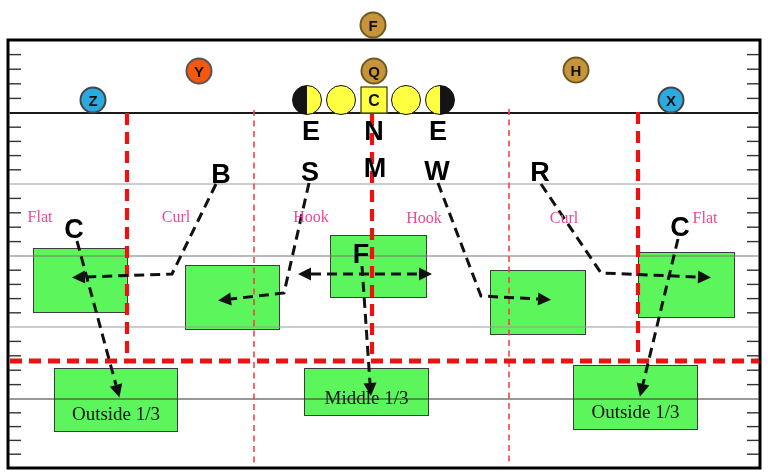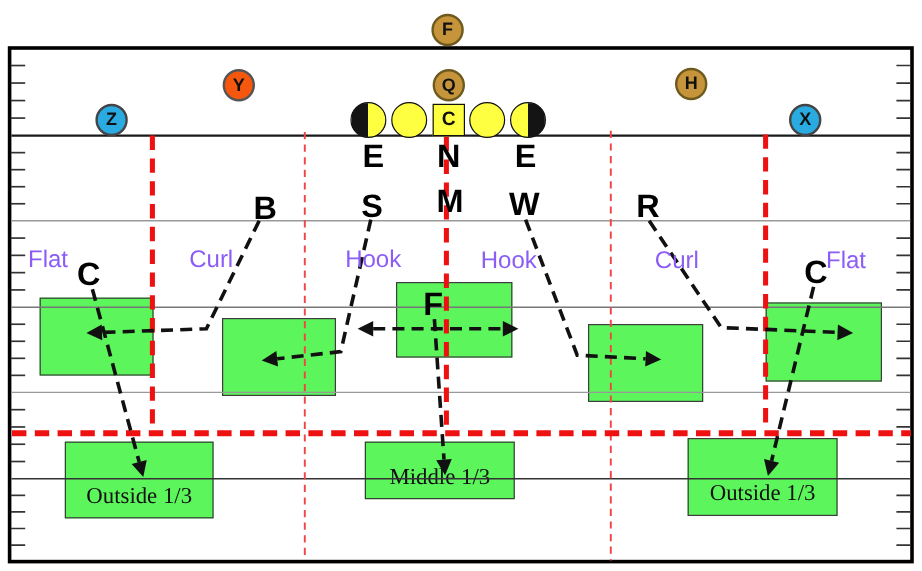--- a/index.html
+++ b/index.html
@@ -7,21 +7,21 @@
   .stage{position:relative;width:768px;height:476px;background:#ffffff;}
   .stage svg{position:absolute;left:0;top:0;}
   .layer-boxes{position:absolute;left:0;top:0;width:768px;height:476px;z-index:1;}
   .layer-svg{z-index:2;}
   .layer-text{position:absolute;left:0;top:0;width:768px;height:476px;z-index:3;pointer-events:none;}
   .zone-box{position:absolute;box-sizing:border-box;border:1.6px solid #3d3d3d;
     display:flex;align-items:flex-end;justify-content:center;}
   .zone-box span{font-family:"Liberation Serif",serif;font-size:19px;color:#101010;
     padding-bottom:6px;white-space:nowrap;}
   .zone-label{position:absolute;transform:translate(-50%,-50%);
-    font-family:Liberation Sans, sans-serif;font-size:20px;color:#8b5cf6;white-space:nowrap;}
+    font-family:Liberation Serif, serif;font-size:16px;color:#ec4899;white-space:nowrap;}
   .def-label{position:absolute;transform:translate(-50%,-50%);font-weight:bold;
     font-size:27px;color:#000;line-height:1;}
   .skill{position:absolute;transform:translate(-50%,-50%);width:27px;height:27px;
     border-radius:50%;box-sizing:border-box;display:flex;align-items:center;
     justify-content:center;font-weight:bold;font-size:15px;color:#111;}
   .ol{position:absolute;transform:translate(-50%,-50%);box-sizing:border-box;
     border:1.8px solid #111;display:flex;align-items:center;justify-content:center;
     font-weight:bold;font-size:16px;color:#111;}
 </style>
 </head>

